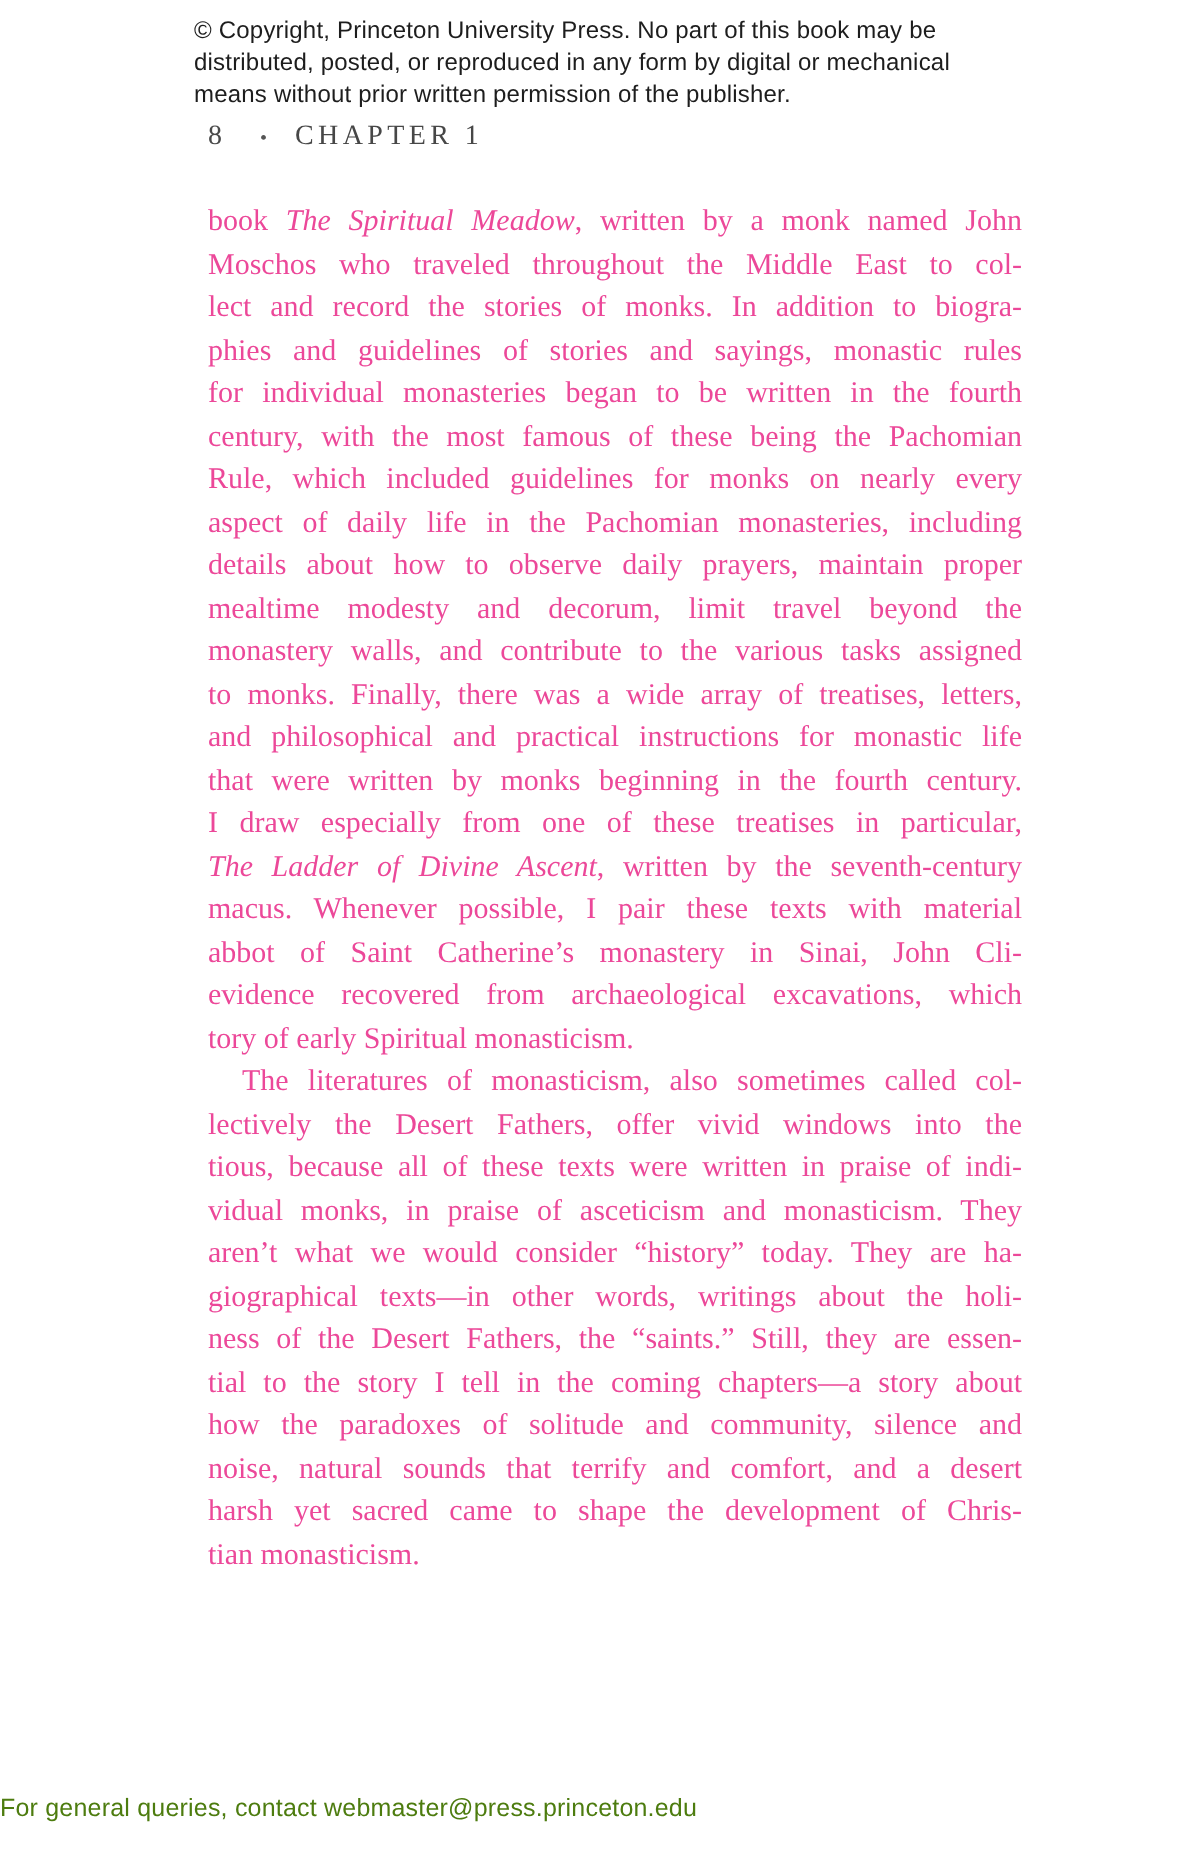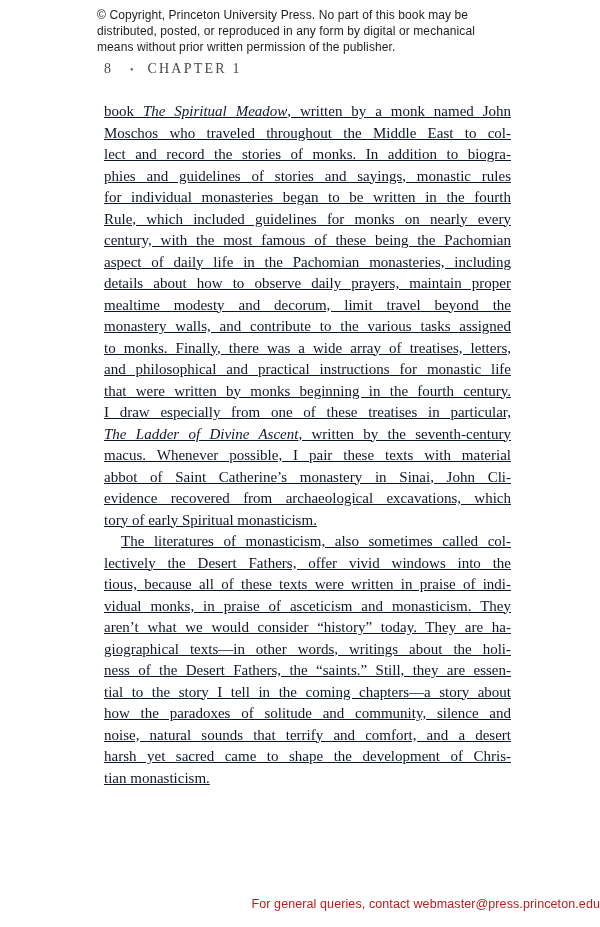--- a/index.html
+++ b/index.html
@@ -53,22 +53,21 @@
   }
   
   #body-text {
     position: absolute;
     left: 104px;
     top: 101px;
     width: 407px;
     font-family: "Liberation Serif", serif;
     font-size: 15px;
     line-height: 21.5px;
-    color: #0f172a;
-    text-decoration: underline;
+    color: #ec4899;
   }
   .para { margin: 0; }
   .tline {
     text-align: justify;
     text-align-last: justify;
     white-space: nowrap;
     height: 21.5px;
     overflow: visible;
   }
   .tline.last {
@@ -79,24 +78,24 @@
   }
   .tline em {
     font-style: italic;
   }
   
   #footer {
     position: absolute;
     left: 0;
     top: 897px;
     width: 600px;
-    text-align: right;
+    text-align: left;
     font-family: "Liberation Sans", sans-serif;
     font-size: 12.5px;
-    color: #b91c1c;
+    color: #4d7c0f;
     letter-spacing: 0.1px;
   }
 </style>
 </head>
 <body>
 
 <div id="page">
 
   <div id="copyright">
       <div>© Copyright, Princeton University Press. No part of this book may be</div>
@@ -110,22 +109,22 @@
     <span class="chapter">CHAPTER 1</span>
   </div>
 
   <div id="body-text">
       <div class="para">
         <div class="tline">book <em>The Spiritual Meadow</em>, written by a monk named John</div>
         <div class="tline">Moschos who traveled throughout the Middle East to col-</div>
         <div class="tline">lect and record the stories of monks. In addition to biogra-</div>
         <div class="tline">phies and guidelines of stories and sayings, monastic rules</div>
         <div class="tline">for individual monasteries began to be written in the fourth</div>
+        <div class="tline">century, with the most famous of these being the Pachomian</div>
         <div class="tline">Rule, which included guidelines for monks on nearly every</div>
-        <div class="tline">century, with the most famous of these being the Pachomian</div>
         <div class="tline">aspect of daily life in the Pachomian monasteries, including</div>
         <div class="tline">details about how to observe daily prayers, maintain proper</div>
         <div class="tline">mealtime modesty and decorum, limit travel beyond the</div>
         <div class="tline">monastery walls, and contribute to the various tasks assigned</div>
         <div class="tline">to monks. Finally, there was a wide array of treatises, letters,</div>
         <div class="tline">and philosophical and practical instructions for monastic life</div>
         <div class="tline">that were written by monks beginning in the fourth century.</div>
         <div class="tline">I draw especially from one of these treatises in particular,</div>
         <div class="tline"><em>The Ladder of Divine Ascent</em>, written by the seventh-century</div>
         <div class="tline">macus. Whenever possible, I pair these texts with material</div>

